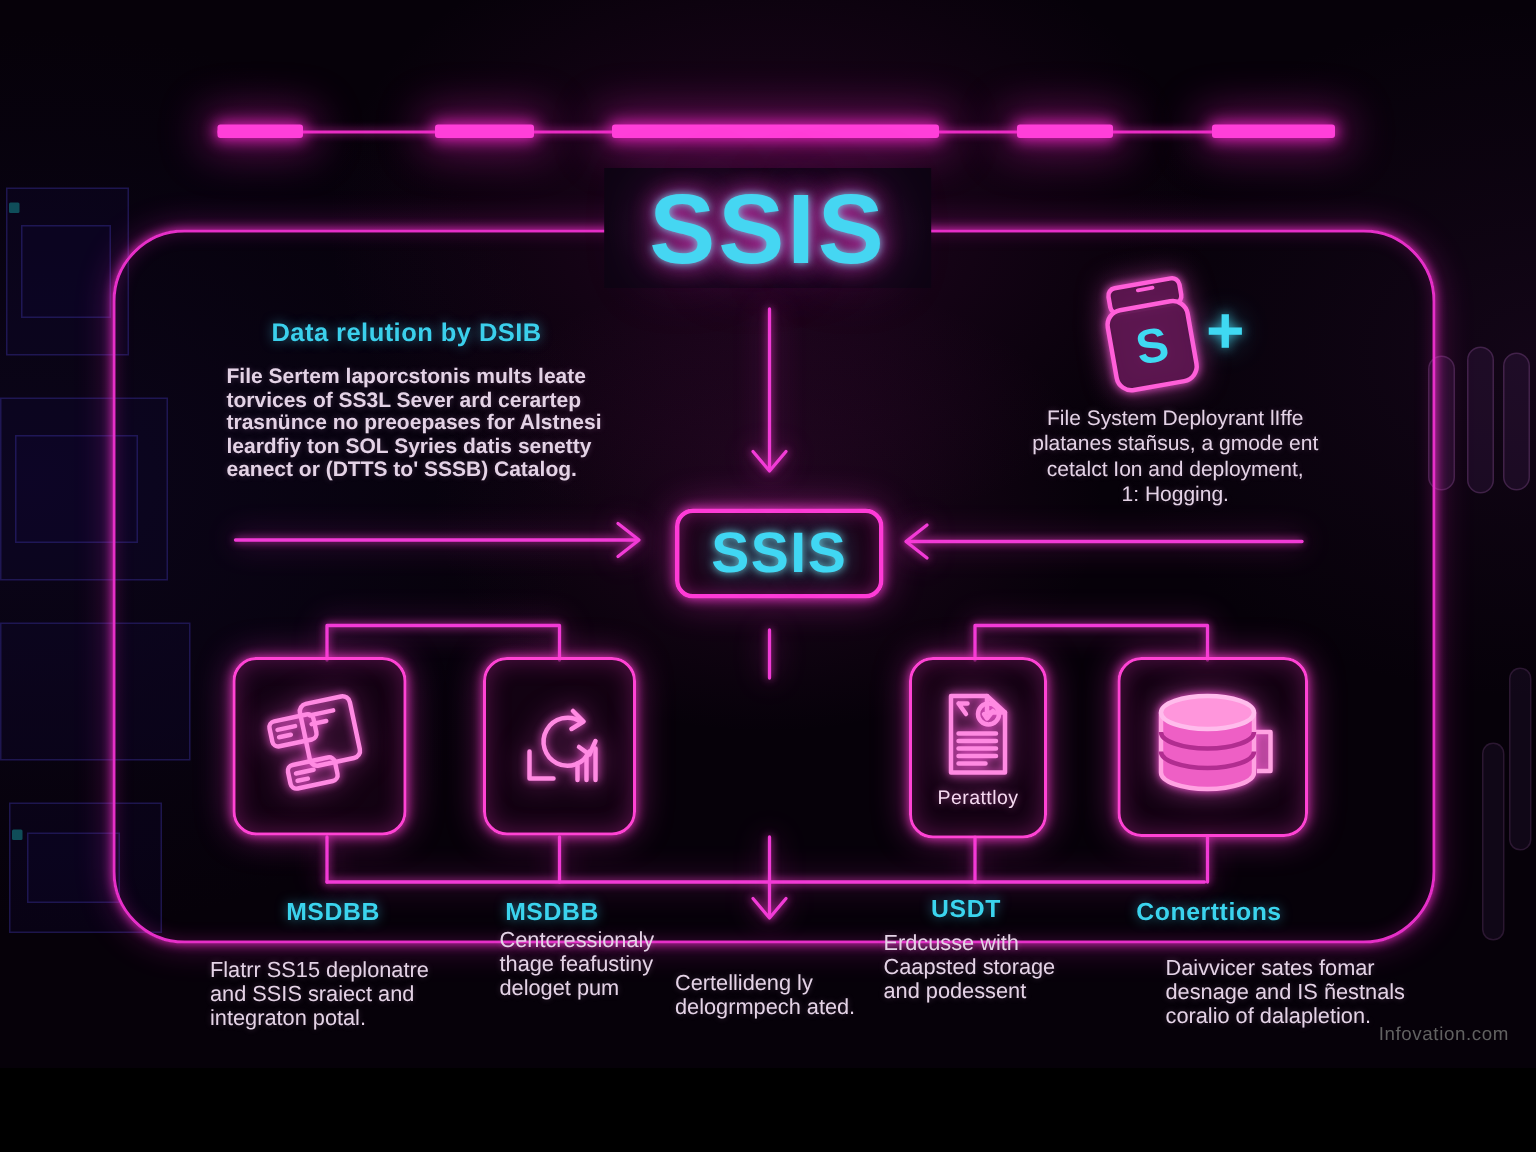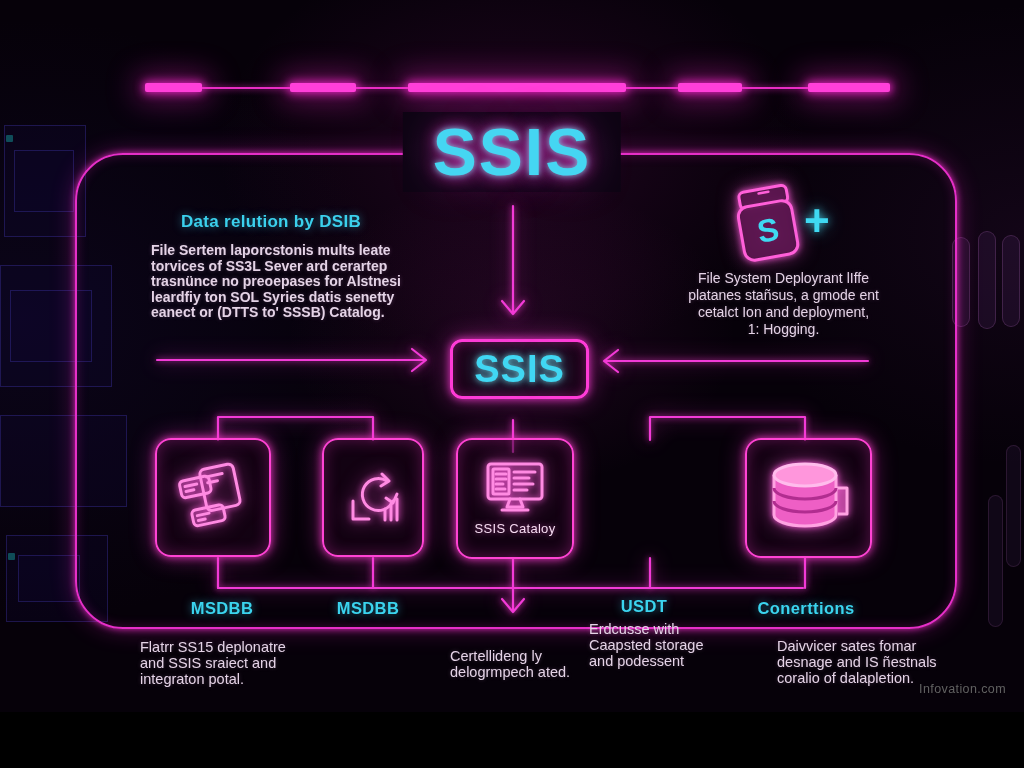--- a/index.html
+++ b/index.html
@@ -171,53 +171,56 @@
       <g class="ink">
         <path d="M46 15 A16 16 0 1 0 52 35"></path>
         <path d="M41 8 L48 15 L40 20"></path>
         <path d="M56 28 L52 37 L45 32"></path>
         <path d="M44 54 V43 M50 54 V38 M56 54 V33"></path>
         <path d="M12 35 V53 H28"></path>
       </g>
     </svg>
   </div>
 
-  <div class="node" style="left:456px;top:438px;width:114px;height:117px;">
-    <svg width="68" height="56" viewBox="0 0 68 56">
+
+  <div class="node" style="left:606px;top:438px;width:88px;height:117px;">
+    <svg width="54" height="62" viewBox="0 0 54 62">
       <g class="ink" stroke-width="2.6">
-        <rect x="7" y="3" width="54" height="35" rx="3"></rect>
-        <rect x="12" y="8" width="16" height="25" rx="1"></rect>
-        <path d="M15 13 h10 M15 18 h10 M15 23 h7 M15 28 h9"></path>
-        <path d="M33 11 h21 M33 17 h15 M33 23 h19 M33 29 h13"></path>
-        <path d="M29 38 L26 46 H42 L39 38"></path>
-        <path d="M21 49 H47"></path>
-      </g>
-    </svg>
-    <div class="node-label">SSIS Cataloy</div>
-  </div>
-
+        <path d="M9 6 H33 L45 17 V57 H9 Z"></path>
+        <path d="M33 6 V17 H45"></path>
+        <circle cx="34" cy="18" r="7"></circle>
+        <path d="M31 18 l2 3 l4 -5"></path>
+        <path d="M14 11 l5 7 M14 11 h6"></path>
+        <path d="M14 31 h25 M14 36 h25 M14 41 h25 M14 46 h25 M14 51 h18"></path>
+      </g>
+    </svg>
+    <div class="node-label">Perattloy</div>
+  </div>
 
   <div class="node" style="left:745px;top:438px;width:123px;height:116px;">
     <svg width="94" height="86" viewBox="0 0 94 86">
       <path d="M72 33 h13 v26 h-9" fill="rgba(239,99,198,.35)" stroke="#ffa3e2" stroke-width="3" stroke-linejoin="round"></path>
       <path d="M12 20 V60 a31 11 0 0 0 62 0 V20" fill="#ee5fc5" stroke="#ffa3e2" stroke-width="3"></path>
       <path d="M12 33 a31 11 0 0 0 62 0" fill="none" stroke="#b12d90" stroke-width="3"></path>
       <path d="M12 46 a31 11 0 0 0 62 0" fill="none" stroke="#b12d90" stroke-width="3"></path>
       <ellipse cx="43" cy="20" rx="31" ry="11" fill="#ff96dc" stroke="#ffbcec" stroke-width="3"></ellipse>
     </svg>
   </div>
 
   <div class="cyan-label" style="left:222px;top:599px;">MSDBB</div>
   <div class="cyan-label" style="left:368px;top:599px;">MSDBB</div>
   <div class="cyan-label" style="left:644px;top:597px;">USDT</div>
   <div class="cyan-label" style="left:806px;top:599px;">Conerttions</div>
 
   <div class="note foot-note" style="left:140px;top:639px;width:205px;">Flatrr SS15 deplonatre
 and SSIS sraiect and
 integraton potal.</div>
+  <div class="note foot-note" style="left:333px;top:619px;width:165px;">Centcressionaly
+thage feafustiny
+deloget pum</div>
   <div class="note foot-note" style="left:589px;top:621px;width:175px;">Erdcusse with
 Caapsted storage
 and podessent</div>
   <div class="note foot-note" style="left:450px;top:648px;width:195px;">Certellideng ly
 delogrmpech ated.</div>
   <div class="note foot-note" style="left:733px;top:638px;width:205px;margin-left:44px;">Daivvicer sates fomar
 desnage and IS ñestnals
 coralio of dalapletion.</div>
 
   <div class="watermark">Infovation.com</div>

